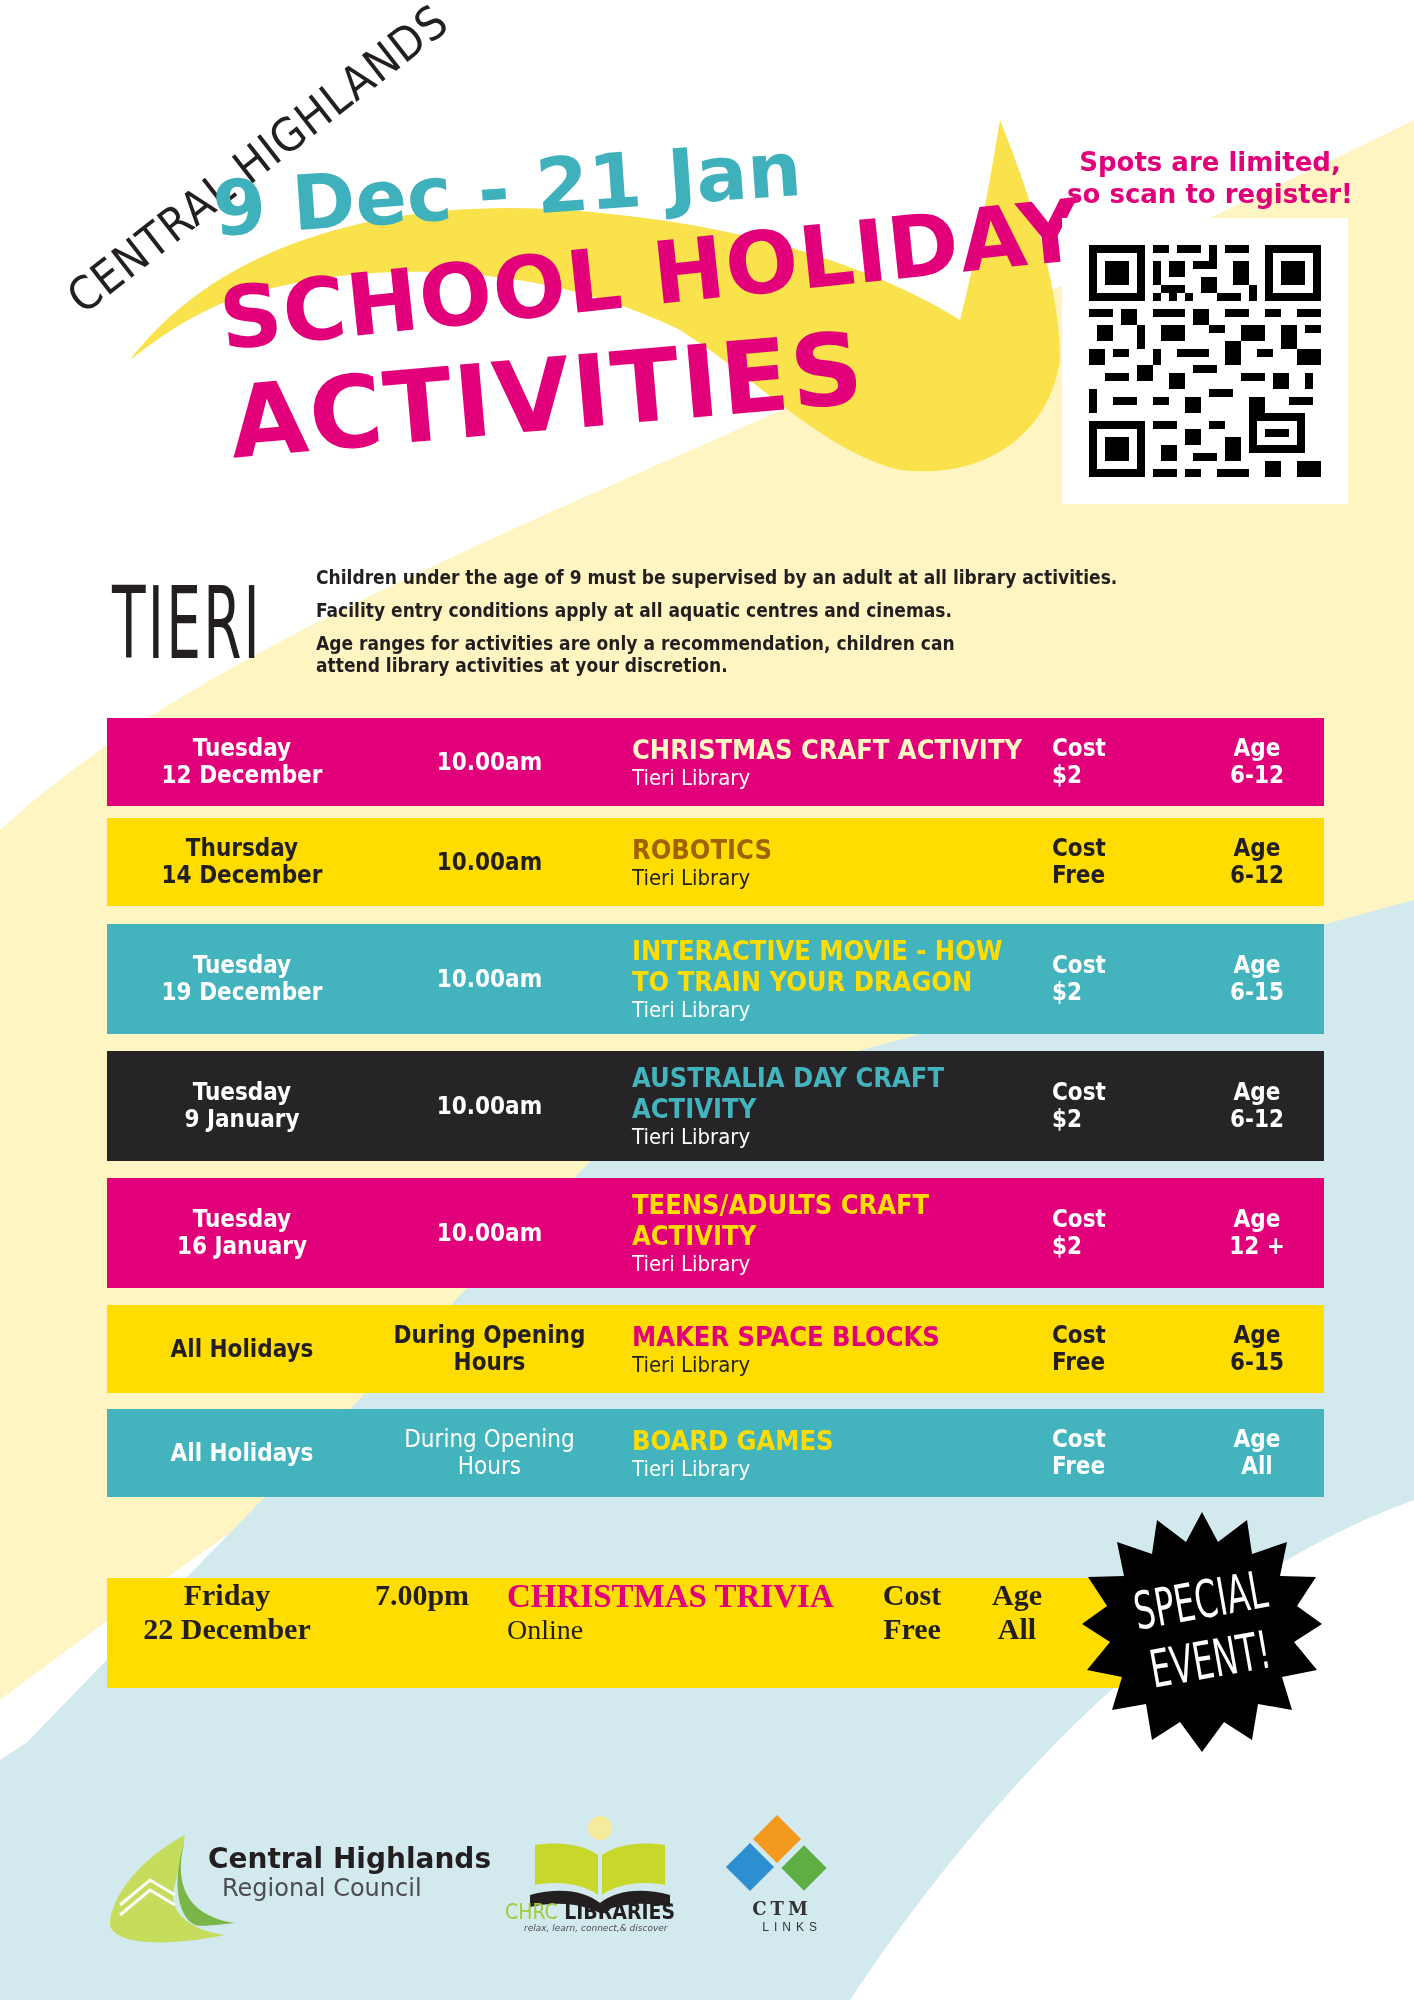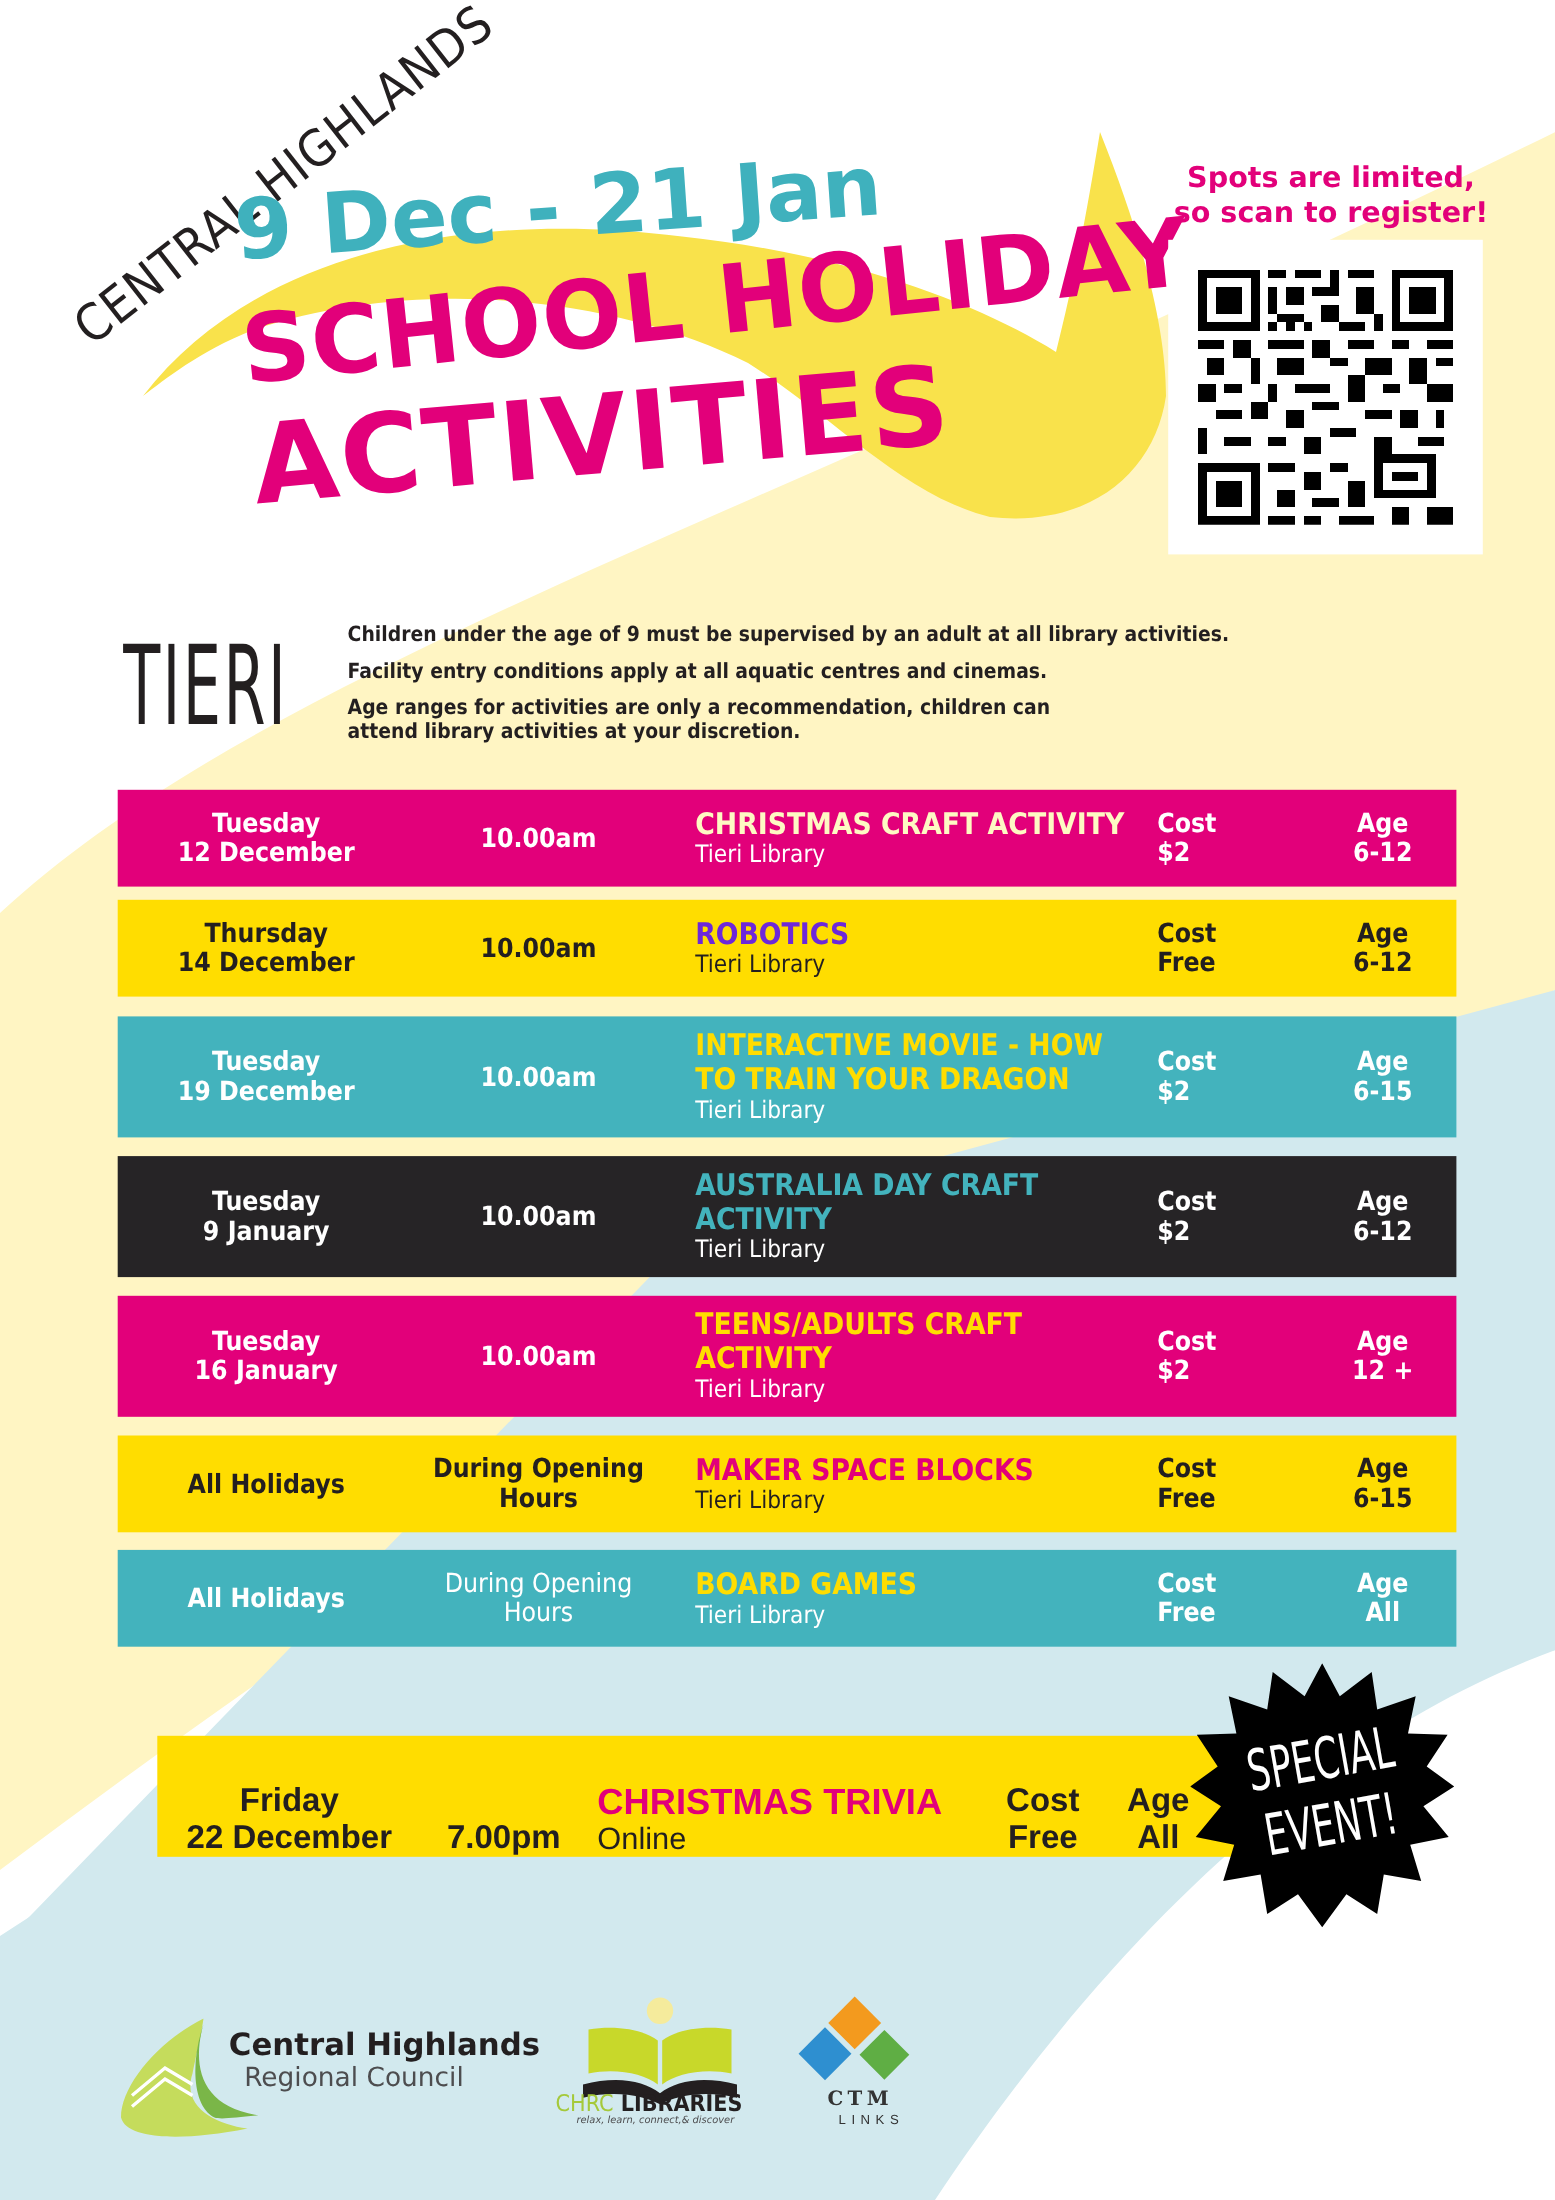--- a/index.html
+++ b/index.html
@@ -67,22 +67,22 @@
   .c-time { width: 225px; text-align: center; font-size: 24px; line-height: 27px; }
   .c-act { width: 440px; padding-left: 30px; }
   .c-act .name { font-size: 27px; line-height: 31px; text-transform: uppercase; }
   .c-act .venue { font-size: 22px; font-weight: normal; line-height: 26px; }
   .c-cost { width: 150px; padding-left: 10px; font-size: 24px; line-height: 27px; }
   .c-age { width: 130px; text-align: center; font-size: 24px; line-height: 27px; }
   .light { font-weight: normal; }
 
   .special {
     position: absolute; left: 107px; top: 1578px; width: 1040px; height: 110px;
-    background: #ffdd00; z-index: 3; display: flex; align-items: flex-end;
-    font-family: Liberation Sans, sans-serif; font-weight: bold; color: #231f20; margin-left: 36px;
+    background: #ffdd00; z-index: 3; display: flex; align-items: flex-start;
+    font-family: Liberation Serif, serif; font-weight: bold; color: #231f20;
   }
   .special .s-date { width: 240px; text-align: center; font-size: 30px; line-height: 34px; }
   .special .s-time { width: 150px; text-align: center; font-size: 30px; }
   .special .s-act { width: 360px; padding-left: 10px; }
   .special .s-act .name { font-size: 33px; color: #e2007a; line-height: 36px; }
   .special .s-act .venue { font-size: 28px; font-weight: normal; line-height: 32px; }
   .special .s-cost { width: 110px; text-align: center; font-size: 30px; line-height: 34px; }
   .special .s-age { width: 100px; text-align: center; font-size: 30px; line-height: 34px; }
 
   .badge { position: absolute; left: 1082px; top: 1512px; width: 240px; height: 240px; z-index: 4; }
@@ -237,21 +237,21 @@
       </div>
   </div>
 
   <div class="row" style="top:100px; height:88px; background:#ffdd00; color:#231f20;">
     <div class="c-date">
         <div>Thursday</div>
         <div>14 December</div>
       </div>
     <div class="c-time">10.00am</div>
     <div class="c-act">
-        <div class="name" style="color:#6d28d9">ROBOTICS</div>
+        <div class="name" style="color:#a16207">ROBOTICS</div>
         <div class="venue">Tieri Library</div>
       </div>
     <div class="c-cost">
         <div>Cost</div>
         <div>Free</div>
       </div>
     <div class="c-age">
         <div>Age</div>
         <div>6-12</div>
       </div>

